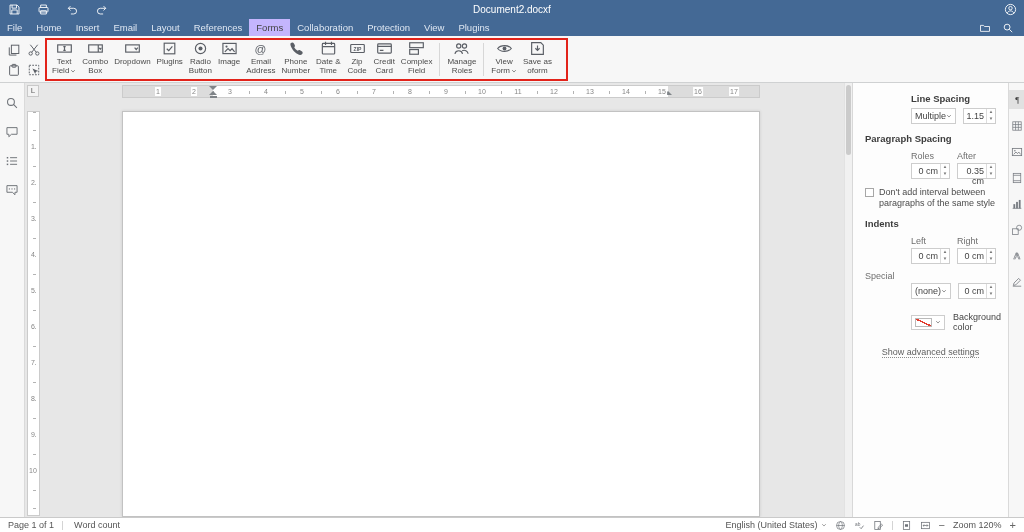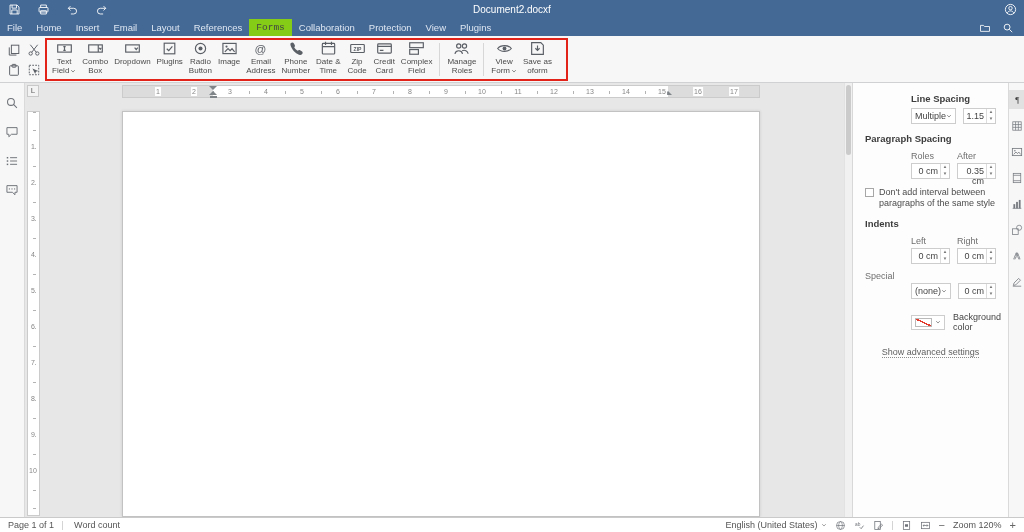--- a/index.html
+++ b/index.html
@@ -18,21 +18,21 @@
   .tbtn{width:14px;height:14px;color:#fff;display:flex;align-items:center;justify-content:center;}
   .tbtn svg{width:13px;height:13px;}
   .doc-title{position:absolute;left:0;right:0;text-align:center;color:#fff;font-size:10px;pointer-events:none;}
   .tb-right{display:flex;gap:8px;z-index:2;}
 
   
   .tabbar{position:absolute;top:19px;left:0;right:0;height:17px;background:var(--brand);
           display:flex;justify-content:space-between;}
   .tab-list{display:flex;height:17px;align-items:center;}
   .tab{padding:0 7px;line-height:17px;font-size:9.5px;color:#dfe7f2;white-space:nowrap;cursor:pointer;}
-  .tab.active{background:#84cc16;color:#444;font-family:Liberation Mono, monospace;}
+  .tab.active{background:#c4b5fd;color:#444;}
   .tab-rt{display:flex;align-items:center;gap:9px;padding:0 9px;}
   .tab-rt .tbtn svg{width:12px;height:12px;}
 
   
   .toolbar{position:absolute;top:36px;left:0;right:0;height:47px;background:#f7f7f7;border-bottom:1px solid #cfd1d2;}
   .clip{position:absolute;left:5px;top:5px;display:grid;grid-template-columns:17px 17px;grid-auto-rows:17px;gap:3px;}
   .cbtn{color:#5b5f66;display:flex;align-items:center;justify-content:center;}
   .cbtn svg{width:14px;height:14px;}
   .form-buttons{position:absolute;left:49px;top:2px;height:43px;display:flex;align-items:stretch;}
   .fbtn{display:flex;flex-direction:column;align-items:center;padding:2px 3px 0;min-width:27px;cursor:pointer;}

